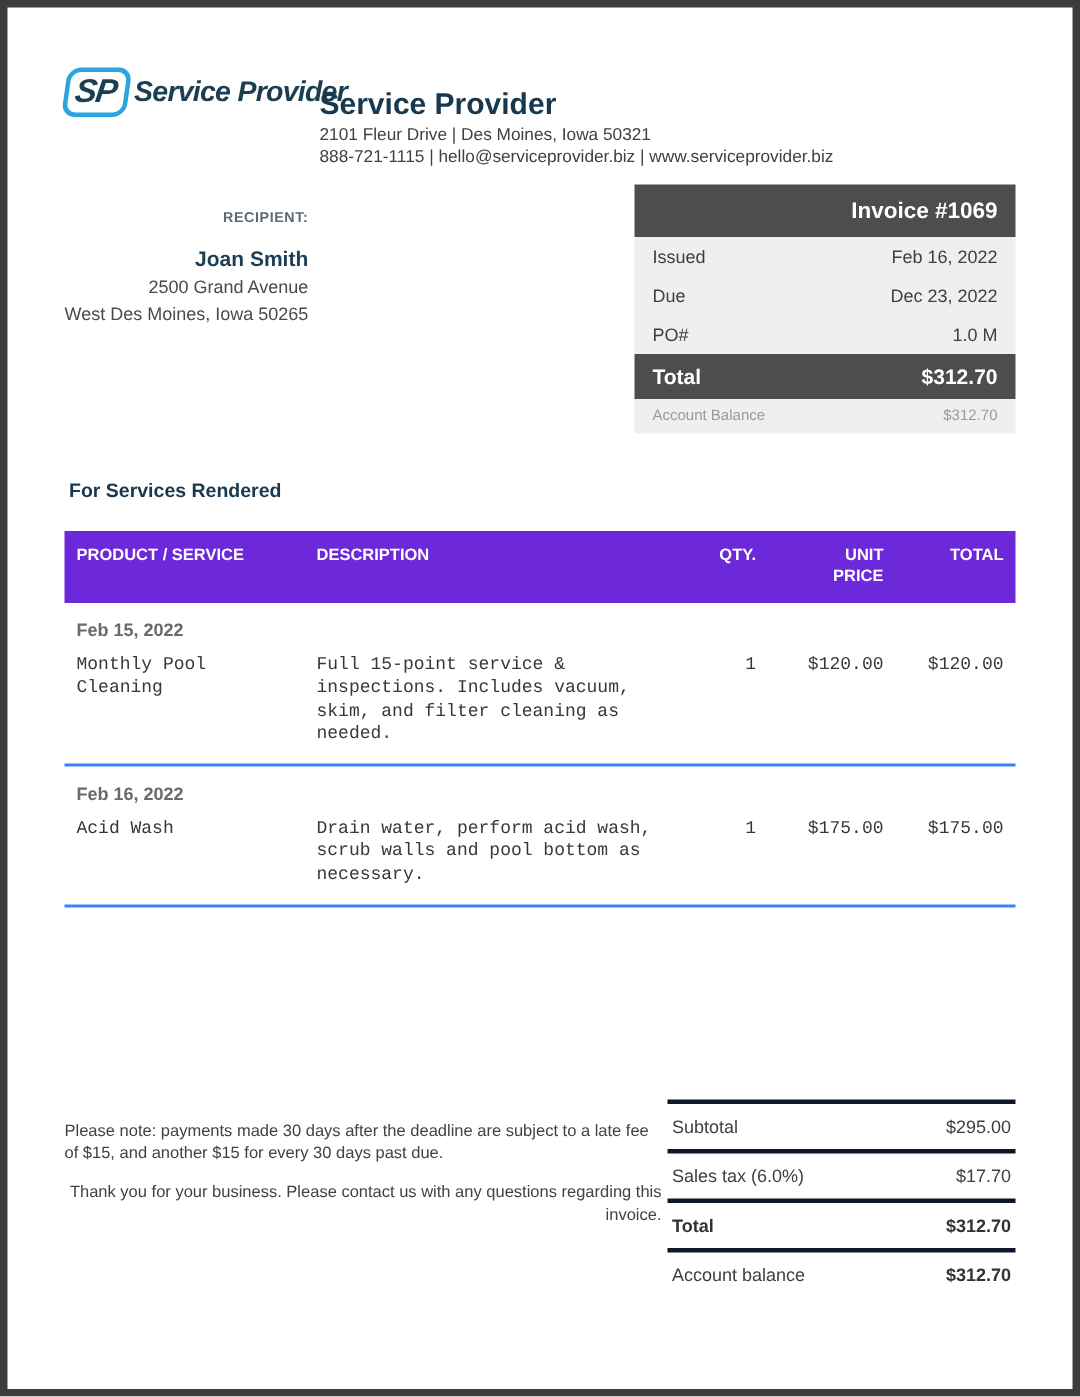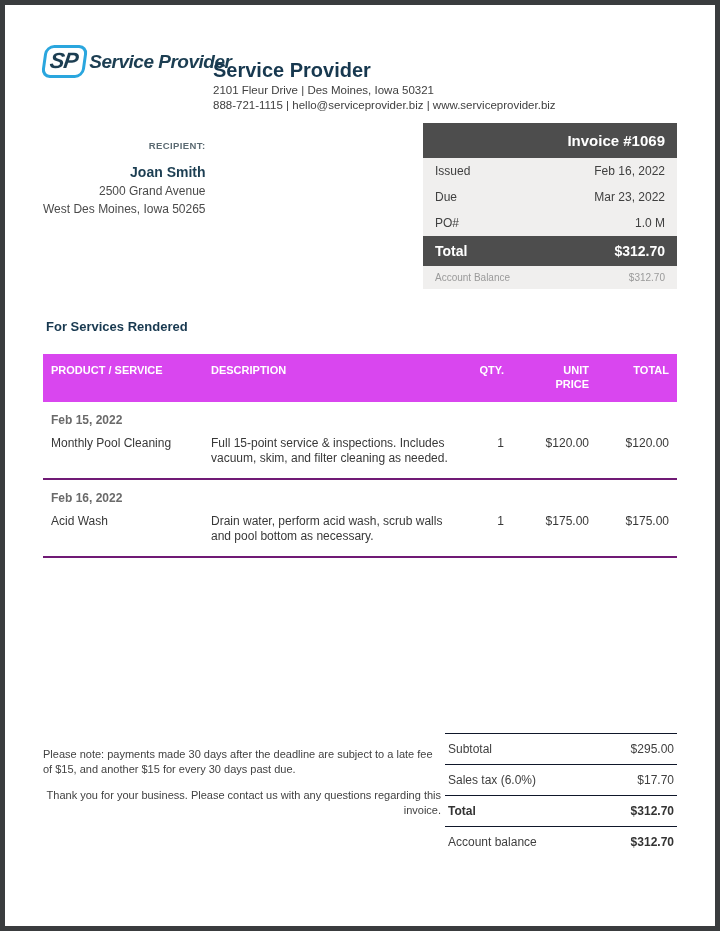--- a/index.html
+++ b/index.html
@@ -50,40 +50,40 @@
   }
   .invoice-balance-row {
     background:#f0efee; display:flex; justify-content:space-between;
     padding:6px 12px; font-size:10px; color:#9a9a9a;
   }
 
   
   .services-section { padding:0 38px; margin-top:30px; }
   .services-title { font-size:13px; font-weight:bold; color:#17384f; margin-bottom:20px; margin-left:3px; }
   .svc-table { width:100%; }
-  .svc-header { display:flex; background:#d946ef; color:#fff; font-size:11px; font-weight:bold; }
+  .svc-header { display:flex; background:#6d28d9; color:#fff; font-size:11px; font-weight:bold; }
   .svc-header .cell { padding:10px 8px; line-height:1.25; }
   .cell-product { width:160px; flex:none; }
   .cell-desc   { flex:1; }
   .cell-qty    { width:55px;  flex:none; text-align:right; }
   .cell-unit   { width:85px;  flex:none; text-align:right; }
   .cell-total  { width:80px;  flex:none; text-align:right; }
   .hdr-unit-inner { display:inline-block; width:40px; text-align:right; }
   .svc-date-row { font-size:12px; font-weight:bold; color:#6a6a6a; padding:11px 8px 4px 8px; }
-  .svc-item-row { display:flex; font-size:12px; color:#383838; border-bottom:2px solid #701a75; }
+  .svc-item-row { display:flex; font-size:12px; color:#383838; border-bottom:2px solid #3b82f6;font-family:Liberation Mono, monospace; }
   .svc-item-row .cell { padding:5px 8px 11px 8px; line-height:1.3; }
 
   
   .footer { position:absolute; left:38px; right:38px; top:728px; display:flex; justify-content:space-between; }
   .notes-block { width:398px; margin-top:14px; }
   .note { font-size:11px; color:#424242; line-height:1.35; }
   .note + .note { margin-top:11px;text-align:right; }
   .totals-block { width:232px; }
   .totals-row {
-    display:flex; justify-content:space-between; border-top:1px solid #0f172a;
+    display:flex; justify-content:space-between; border-top:3px solid #0f172a;
     padding:8px 3px; font-size:12px; color:#404040;
   }
   .totals-row.em-both .t-label, .totals-row.em-both .t-value { font-weight:bold; color:#333; }
   .totals-row.em-value .t-value { font-weight:bold; color:#333; }
 </style>
 </head>
 <body>
 
 <div class="page">
 
@@ -113,21 +113,21 @@
 
     <div class="invoice-box">
       <div class="invoice-title">Invoice #1069</div>
       <div class="invoice-rows">
           <div class="invoice-row">
             <span>Issued</span>
             <span>Feb 16, 2022</span>
           </div>
           <div class="invoice-row">
             <span>Due</span>
-            <span>Mar 23, 2022</span>
+            <span>Dec 23, 2022</span>
           </div>
           <div class="invoice-row">
             <span>PO#</span>
             <span>1.0 M</span>
           </div>
         </div>
       <div class="invoice-total-row">
         <span>Total</span>
         <span>$312.70</span>
       </div>

